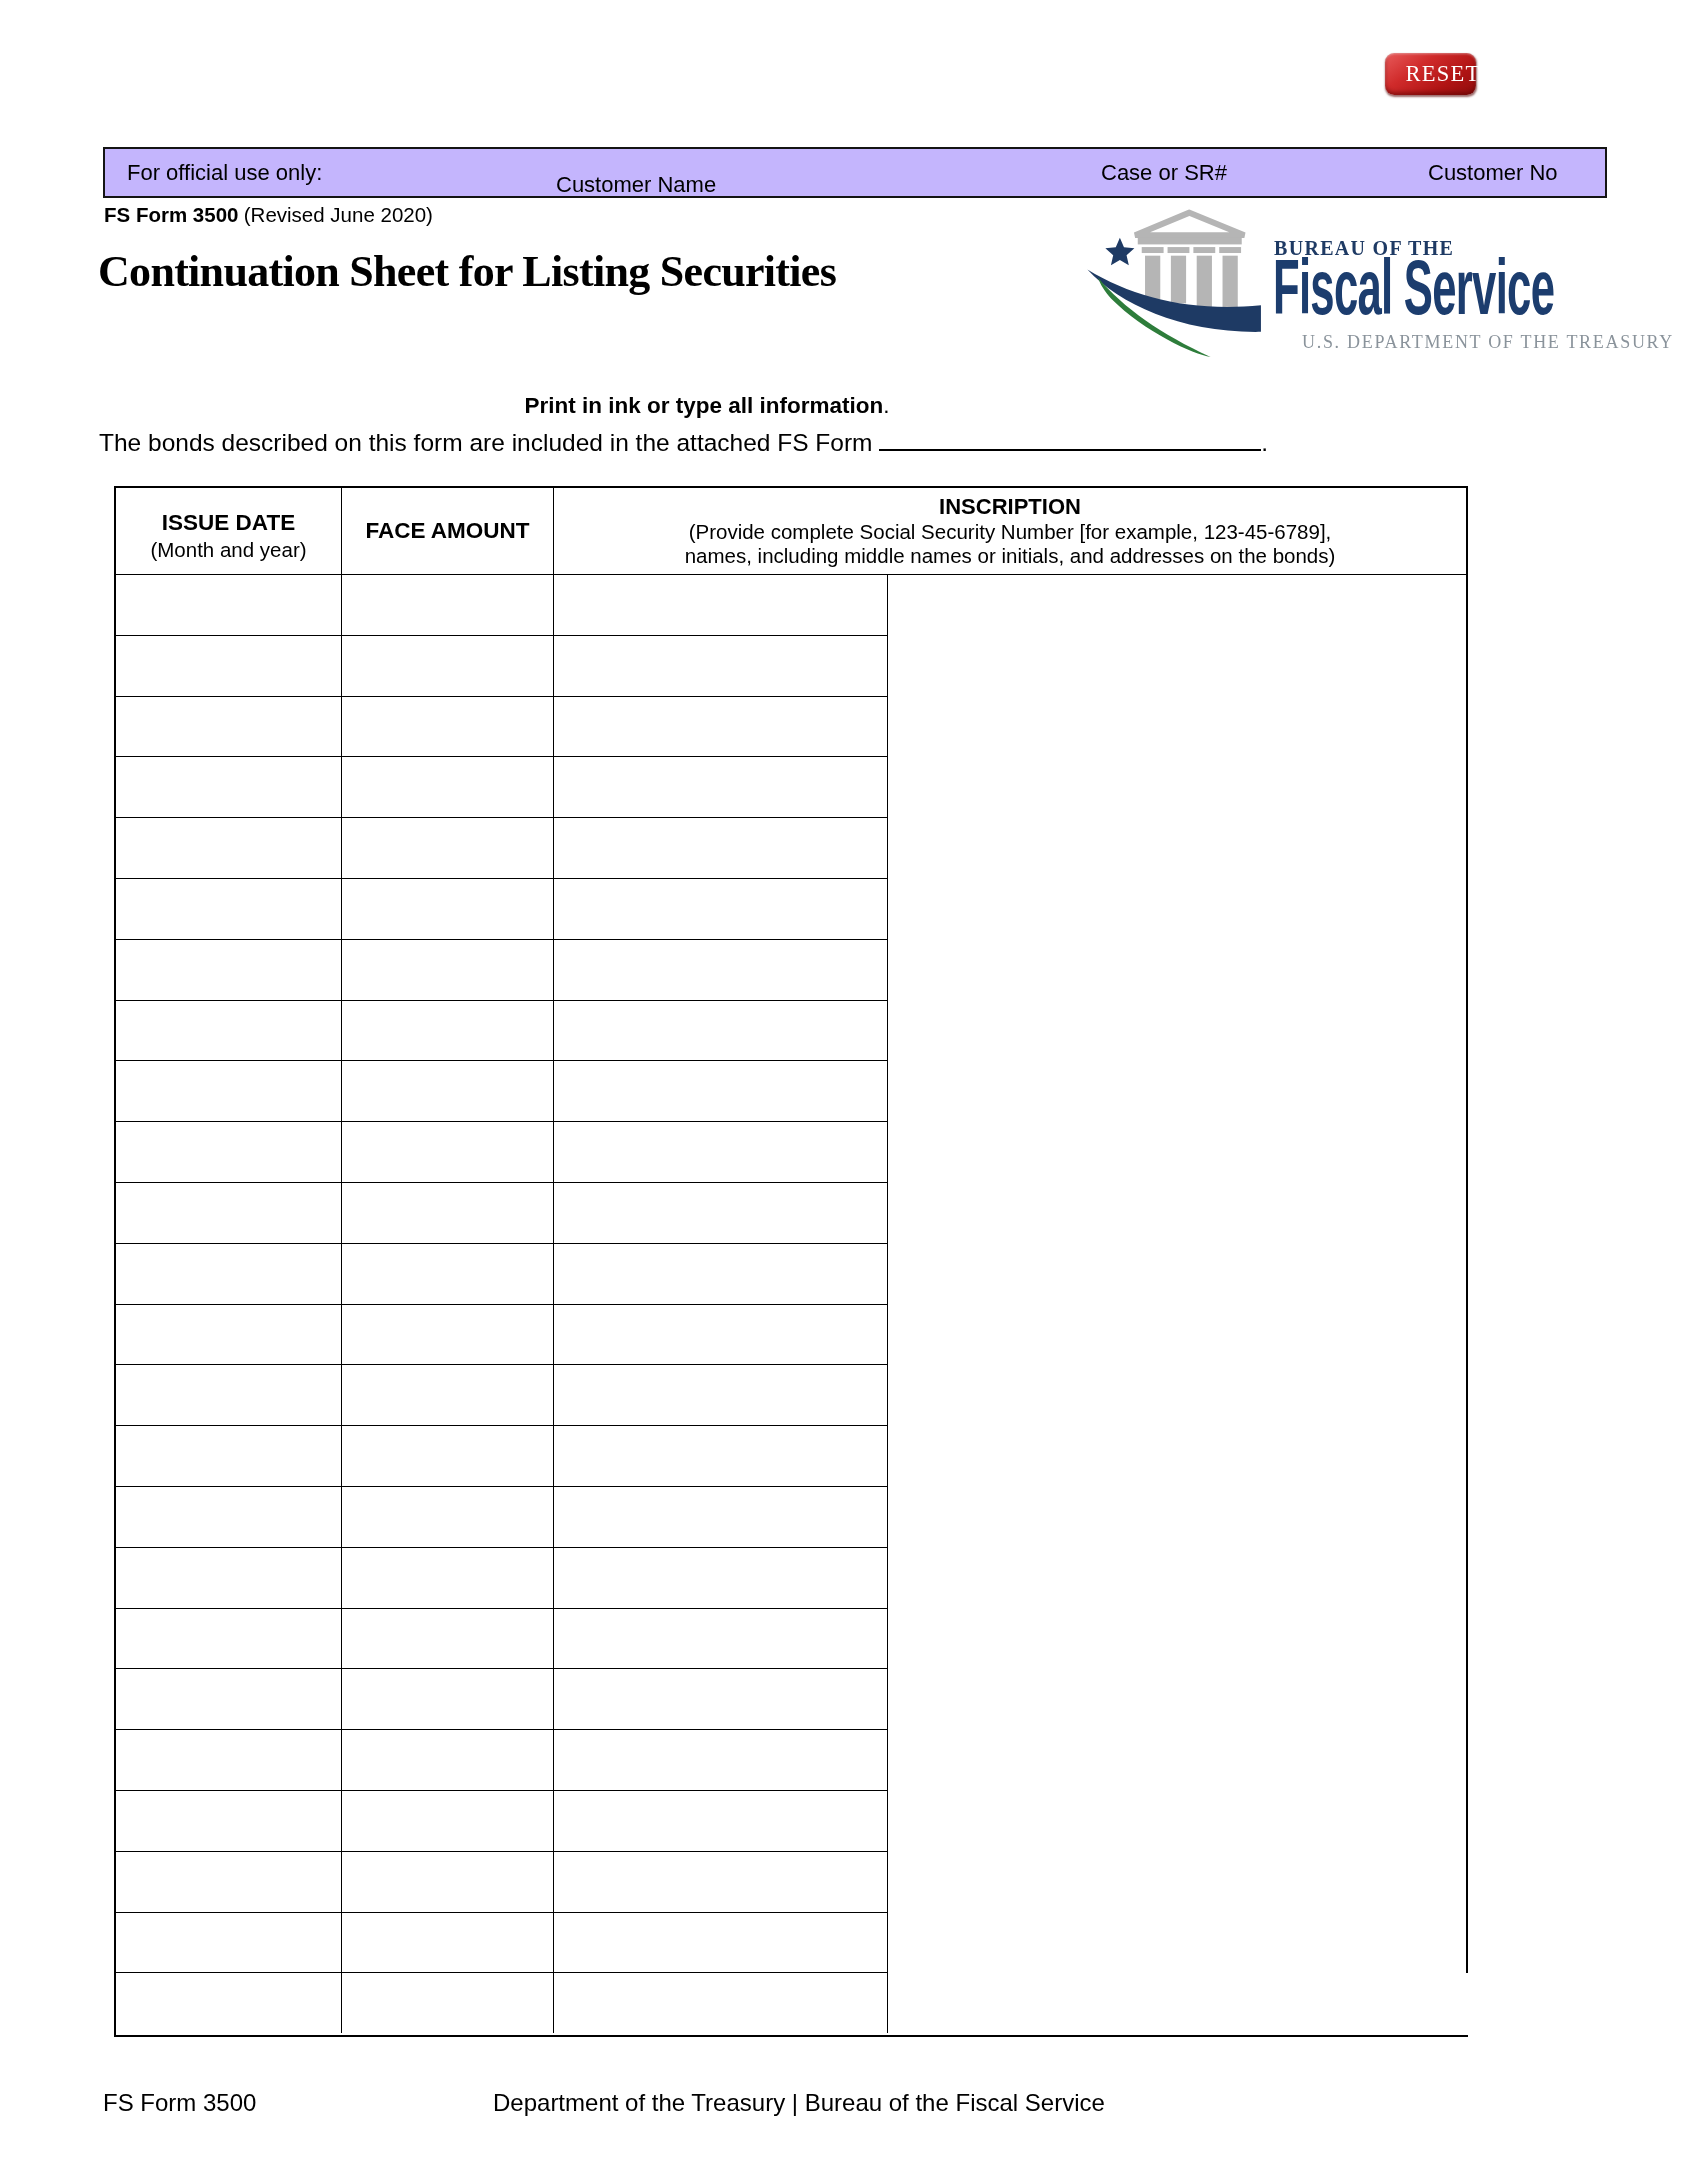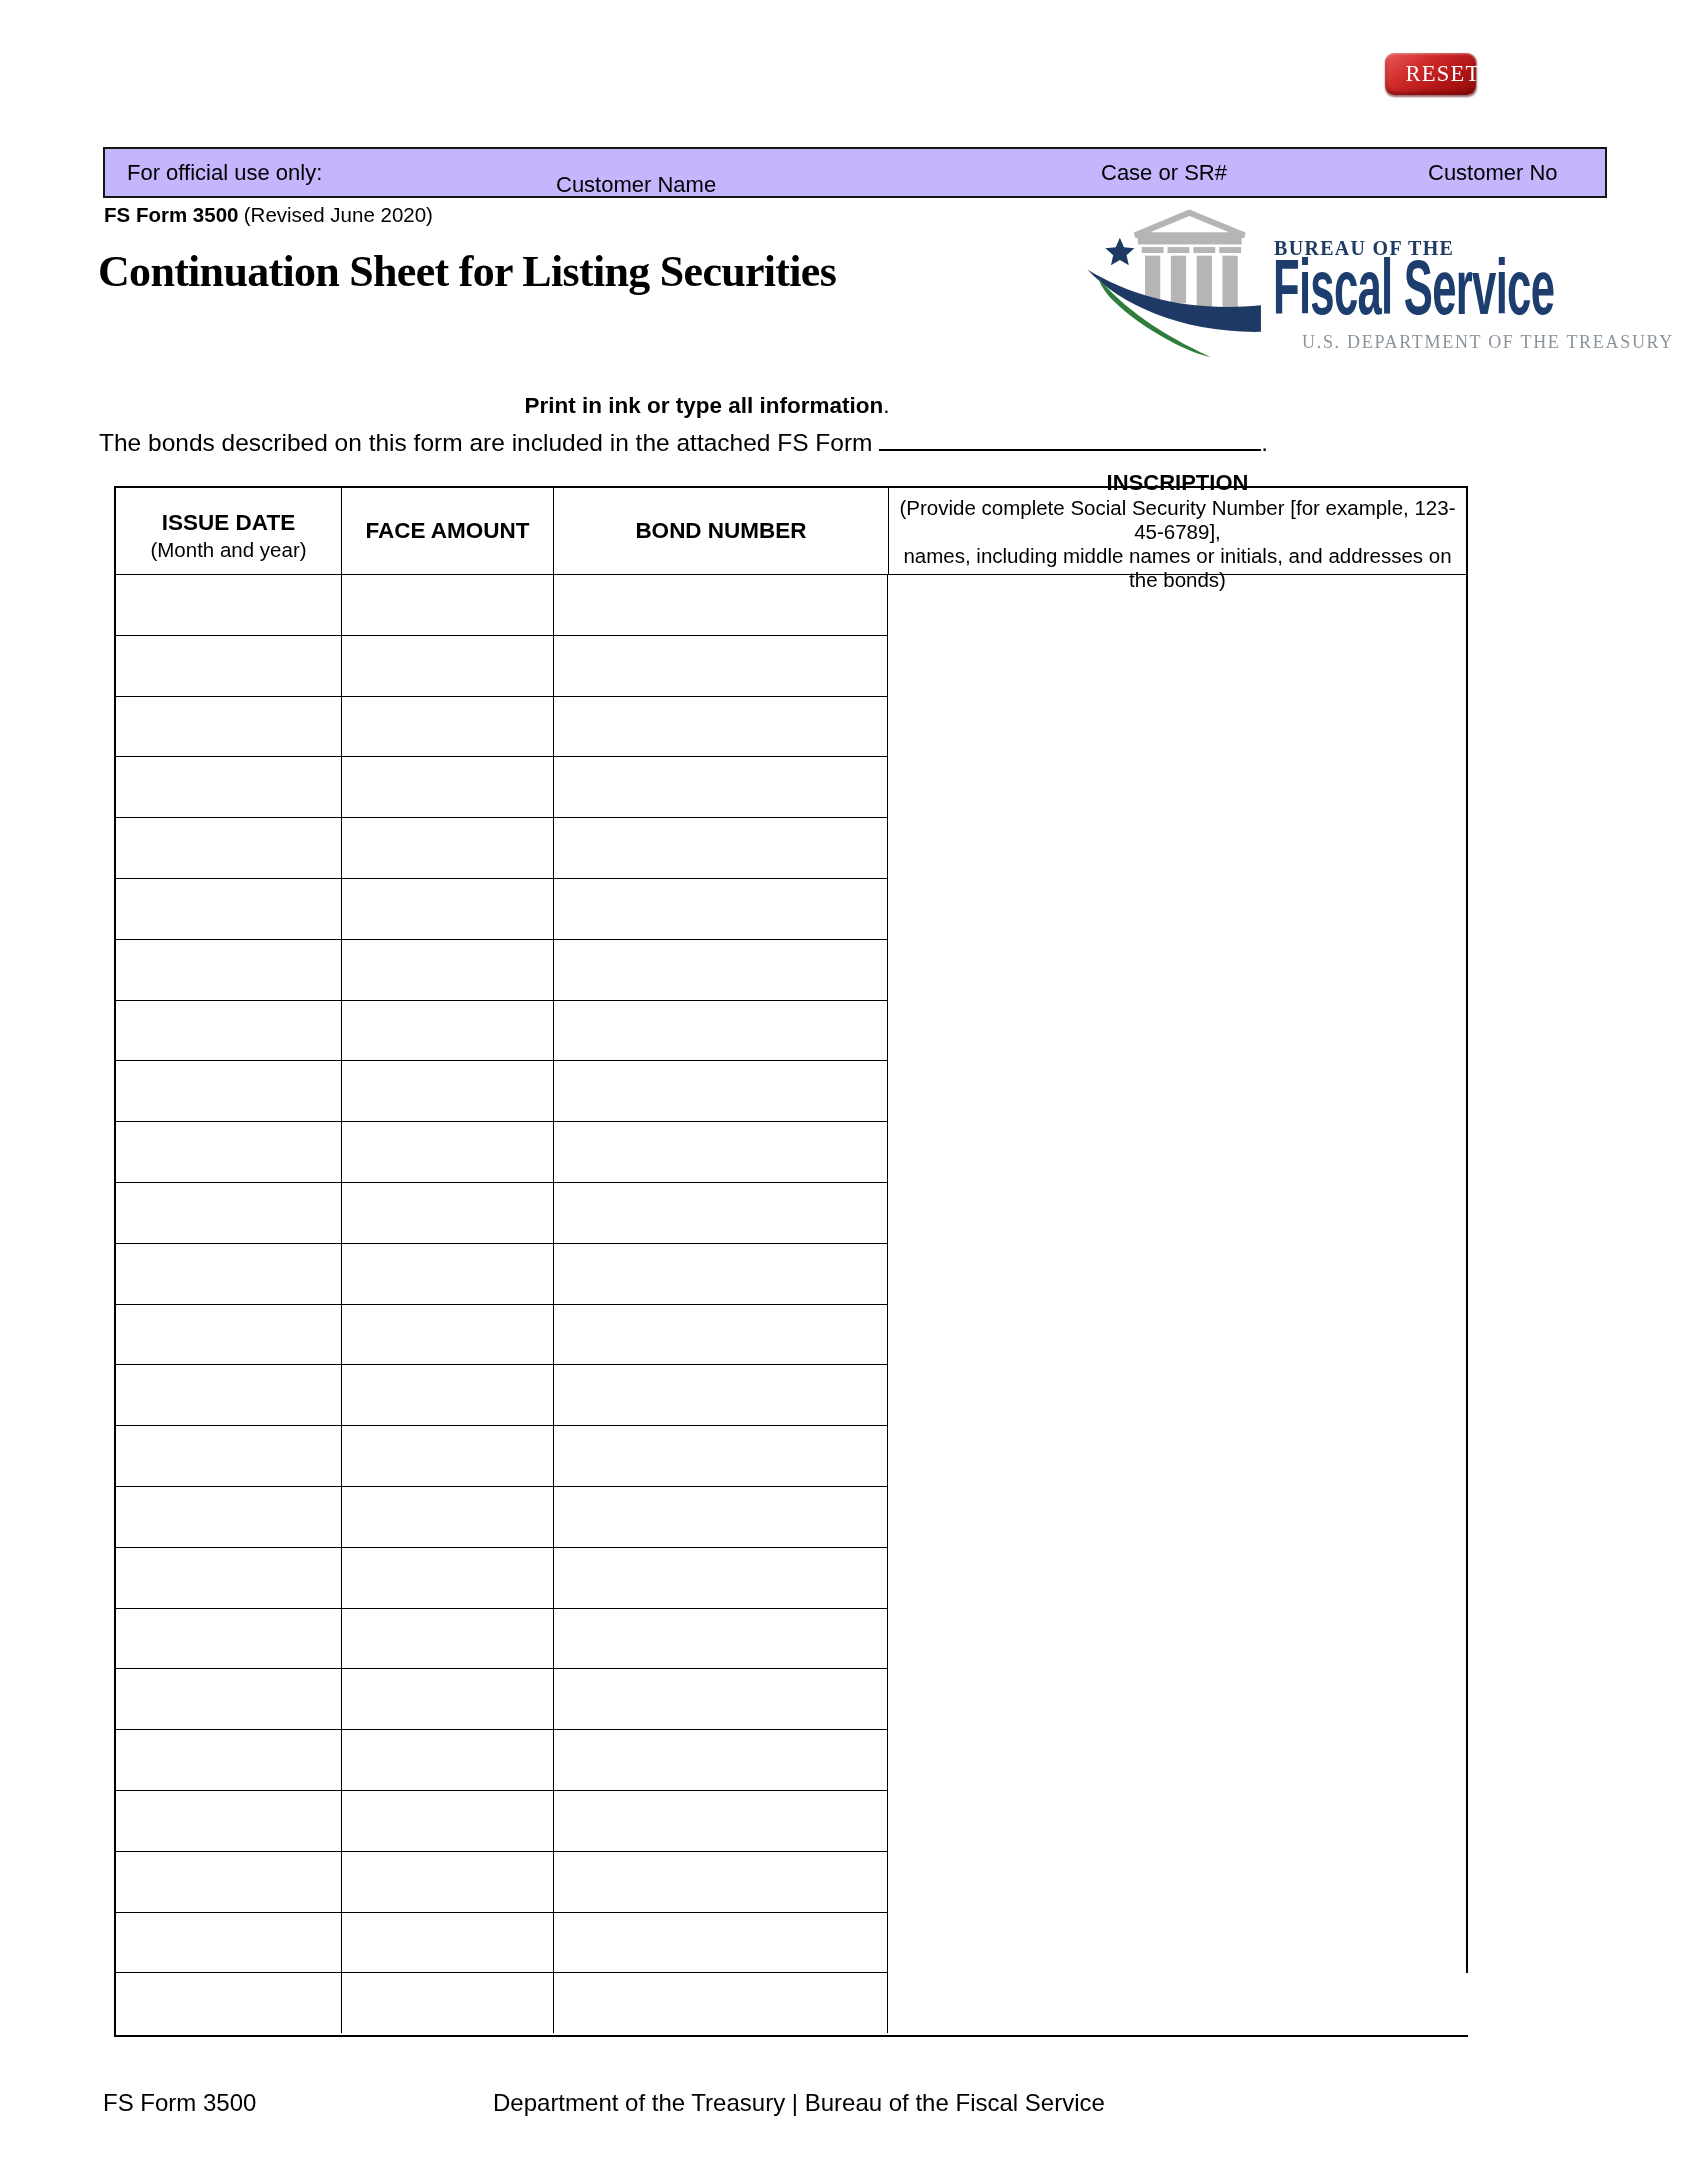--- a/index.html
+++ b/index.html
@@ -134,23 +134,20 @@
 
   <div class="tbl">
     <div class="thead">
       <div class="th th1">
         <div>ISSUE DATE</div>
         <div class="sub">(Month and year)</div>
       </div>
       <div class="th th2">
         <div>FACE AMOUNT</div>
       </div>
-      <div class="th th3">
-        <div>BOND NUMBER</div>
-      </div>
       <div class="th th4">
         <div>INSCRIPTION</div>
         <div class="sub">(Provide complete Social Security Number [for example, 123-45-6789],</div>
         <div class="sub">names, including middle names or initials, and addresses on the bonds)</div>
       </div>
     </div>
     <div class="tbody">
       <div class="rows">
           <div class="trow">
             <div class="tcell c0"></div>

